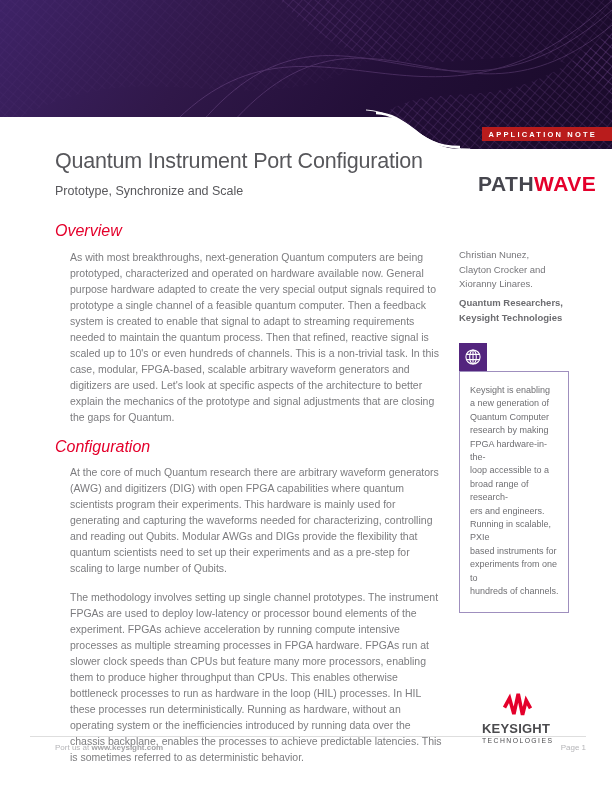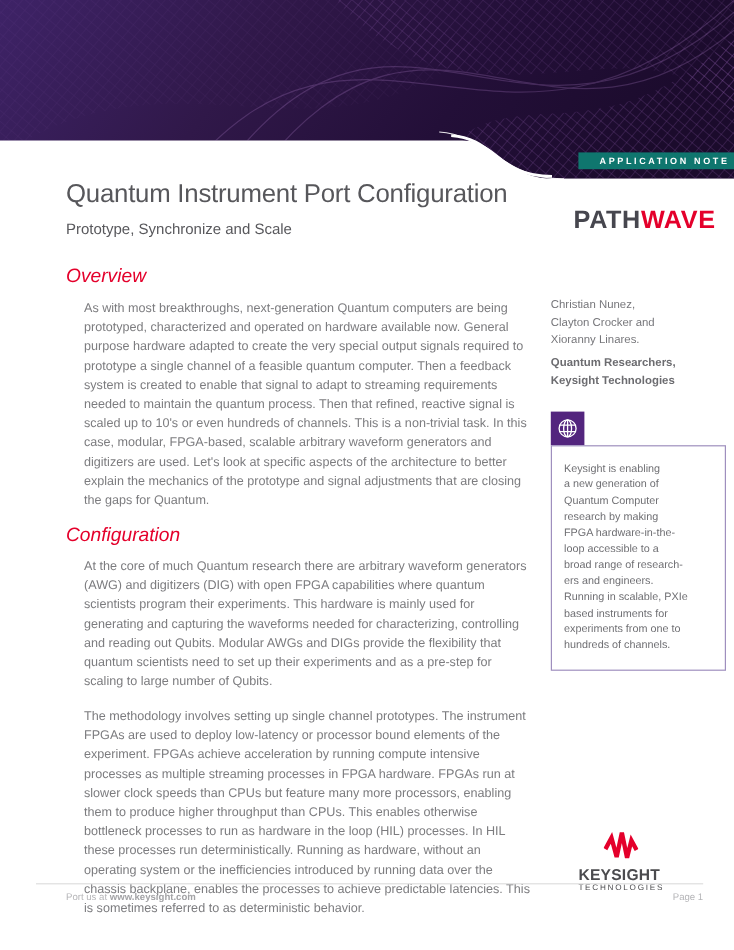--- a/index.html
+++ b/index.html
@@ -5,22 +5,22 @@
   html,body { margin:0; padding:0; background:#e8e8e8; }
   .page {
     position:relative; width:612px; height:792px; margin:0 auto;
     background:#ffffff; overflow:hidden;
     font-family:"Liberation Sans", sans-serif;
   }
   
   .header-art { position:absolute; left:0; top:0; }
   .appnote-bar {
     position:absolute; top:127px; right:0; width:130px; height:14px;
-    background:#0f766e; display:flex; align-items:center; justify-content:flex-end;
-    padding-right:4px; box-sizing:border-box;
+    background:#b91c1c; display:flex; align-items:center; justify-content:flex-end;
+    padding-right:15px; box-sizing:border-box;
   }
   .appnote-bar span {
     color:#ffffff; font-size:7.5px; font-weight:600; letter-spacing:2.2px; white-space:nowrap;
   }
   .doc-title {
     position:absolute; left:55px; top:150px; margin:0;
     font-size:21.5px; font-weight:400; letter-spacing:-0.2px; color:#57575b; line-height:1.1;
   }
   .doc-subtitle {
     position:absolute; left:55px; top:184px; margin:0;
@@ -47,21 +47,21 @@
   }
   .role {
     position:absolute; left:459px; top:296px; width:125px;
     font-size:9.5px; font-weight:bold; line-height:14.5px; color:#6c6c70; white-space:pre-line;
   }
   .globe-box {
     position:absolute; left:459px; top:343px; width:28px; height:28px;
     background:#53257E; display:flex; align-items:center; justify-content:center;
   }
   .callout {
-    position:absolute; left:459px; top:371px; width:146px; box-sizing:border-box;
+    position:absolute; left:459px; top:371px; width:110px; box-sizing:border-box;
     border:1px solid #9F8FBE; padding:12px 8px 13px 10px;
     font-size:9px; line-height:13.4px; color:#6f6f73; white-space:pre-line;
   }
   
   .klogo { position:absolute; left:482px; top:691px; display:flex; align-items:center; gap:5px;flex-direction:column; }
   .klogo-text { display:flex; flex-direction:column; }
   .kname { font-size:13px; font-weight:bold; color:#4b4b4e; letter-spacing:0.2px; line-height:1; }
   .ksub  { font-size:6.8px; color:#4b4b4e; letter-spacing:1.45px; margin-top:2.5px; line-height:1; }
   
   .footer-rule { position:absolute; left:30px; right:26px; top:736px; height:0; border-top:1px solid #dedede; }

